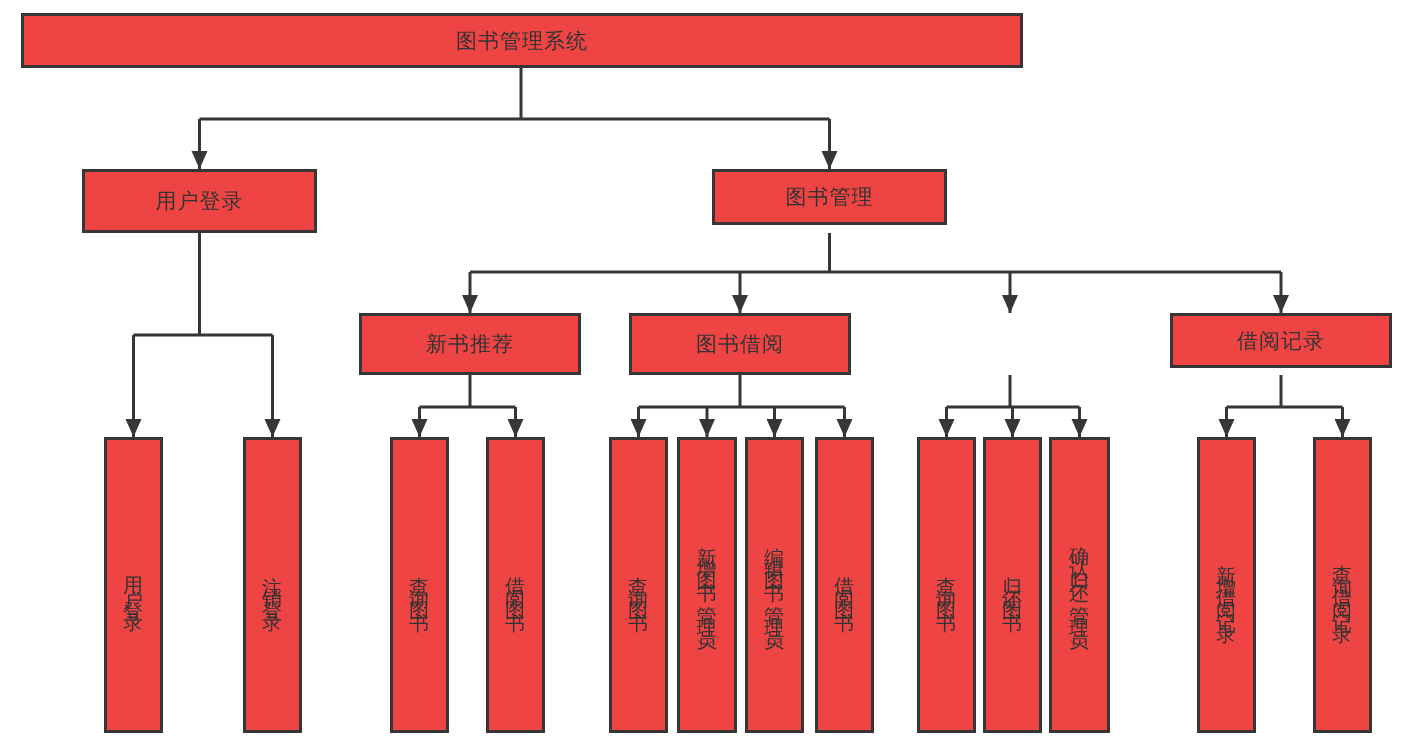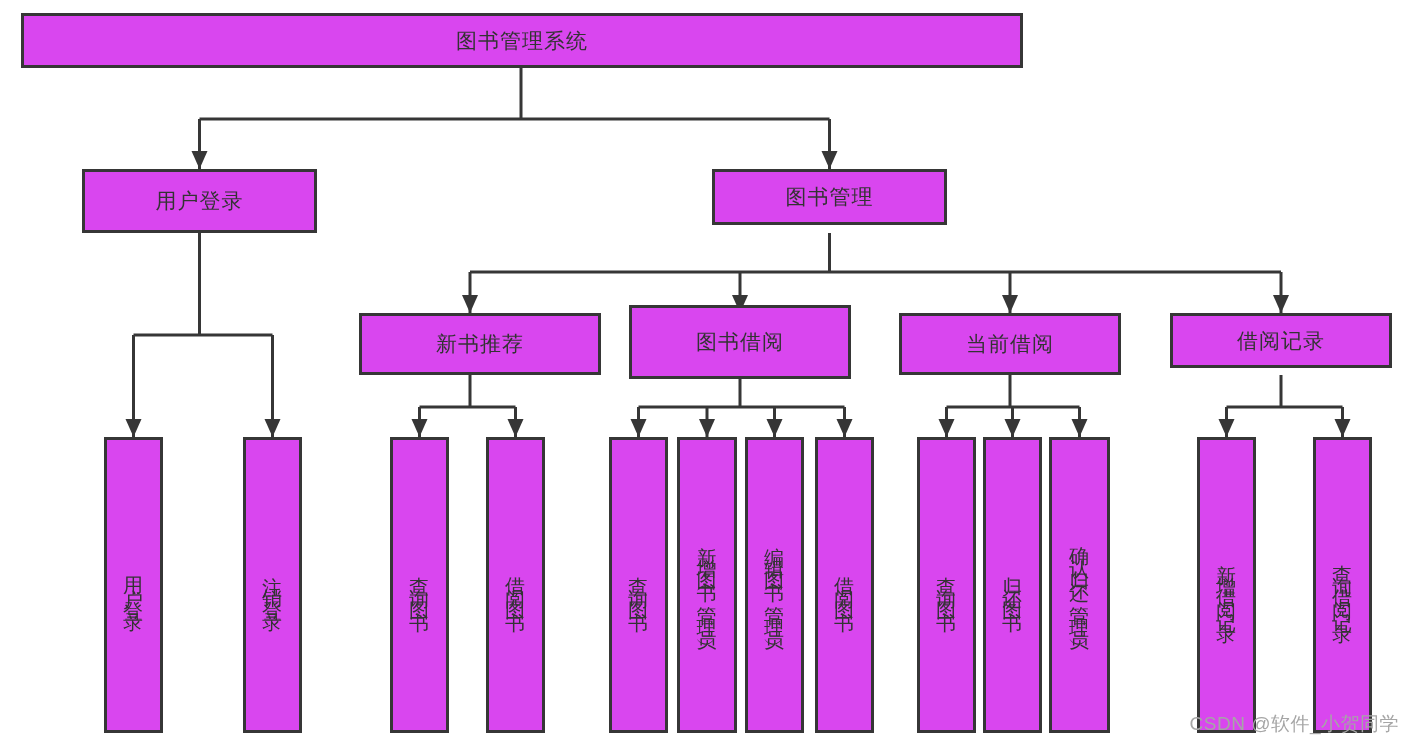--- a/index.html
+++ b/index.html
@@ -19,21 +19,21 @@
   svg.connectors{
     position:absolute;left:0;top:0;width:1405px;height:747px;
     pointer-events:none;
   }
   .ln,.ar{stroke:var(--line,#363636);stroke-width:3;fill:none;}
   .arrowhead{fill:var(--line,#363636);}
   .box{
     position:absolute;
     box-sizing:border-box;
     border:3px solid var(--line,#363636);
-    background:#d946ef;
+    background:#ef4444;
     display:flex;align-items:center;justify-content:center;
   }
   .h-box span{
     font-size:21px;
     letter-spacing:1px;
     color:var(--text,#333);
     white-space:nowrap;
   }
   .v-box span{
     writing-mode:vertical-rl;
@@ -106,28 +106,25 @@
     <span>图书管理系统</span>
   </div>
 
   <div class="box h-box" style="left:82px;top:169px;width:235px;height:64px">
     <span>用户登录</span>
   </div>
   <div class="box h-box" style="left:712px;top:169px;width:235px;height:56px">
     <span>图书管理</span>
   </div>
 
-  <div class="box h-box" style="left:359px;top:313px;width:242px;height:62px">
+  <div class="box h-box" style="left:359px;top:313px;width:222px;height:62px">
     <span>新书推荐</span>
   </div>
-  <div class="box h-box" style="left:629px;top:305px;width:222px;height:74px">
+  <div class="box h-box" style="left:629px;top:313px;width:222px;height:62px">
     <span>图书借阅</span>
-  </div>
-  <div class="box h-box" style="left:899px;top:313px;width:222px;height:62px">
-    <span>当前借阅</span>
   </div>
   <div class="box h-box" style="left:1170px;top:313px;width:222px;height:55px">
     <span>借阅记录</span>
   </div>
 
   <div class="box v-box" style="left:104px;top:437px;width:59px;height:296px">
     <span>用户登录</span>
   </div>
   <div class="box v-box" style="left:243px;top:437px;width:59px;height:296px">
     <span>注销登录</span>
@@ -163,15 +160,14 @@
     <span>确认归还（管理员）</span>
   </div>
 
   <div class="box v-box" style="left:1197px;top:437px;width:59px;height:296px">
     <span>新增借阅记录</span>
   </div>
   <div class="box v-box" style="left:1313px;top:437px;width:59px;height:296px">
     <span>查询借阅记录</span>
   </div>
 
-  <div class="watermark">CSDN @软件_小贺同学</div>
 
 </div>
 
 </body></html>

